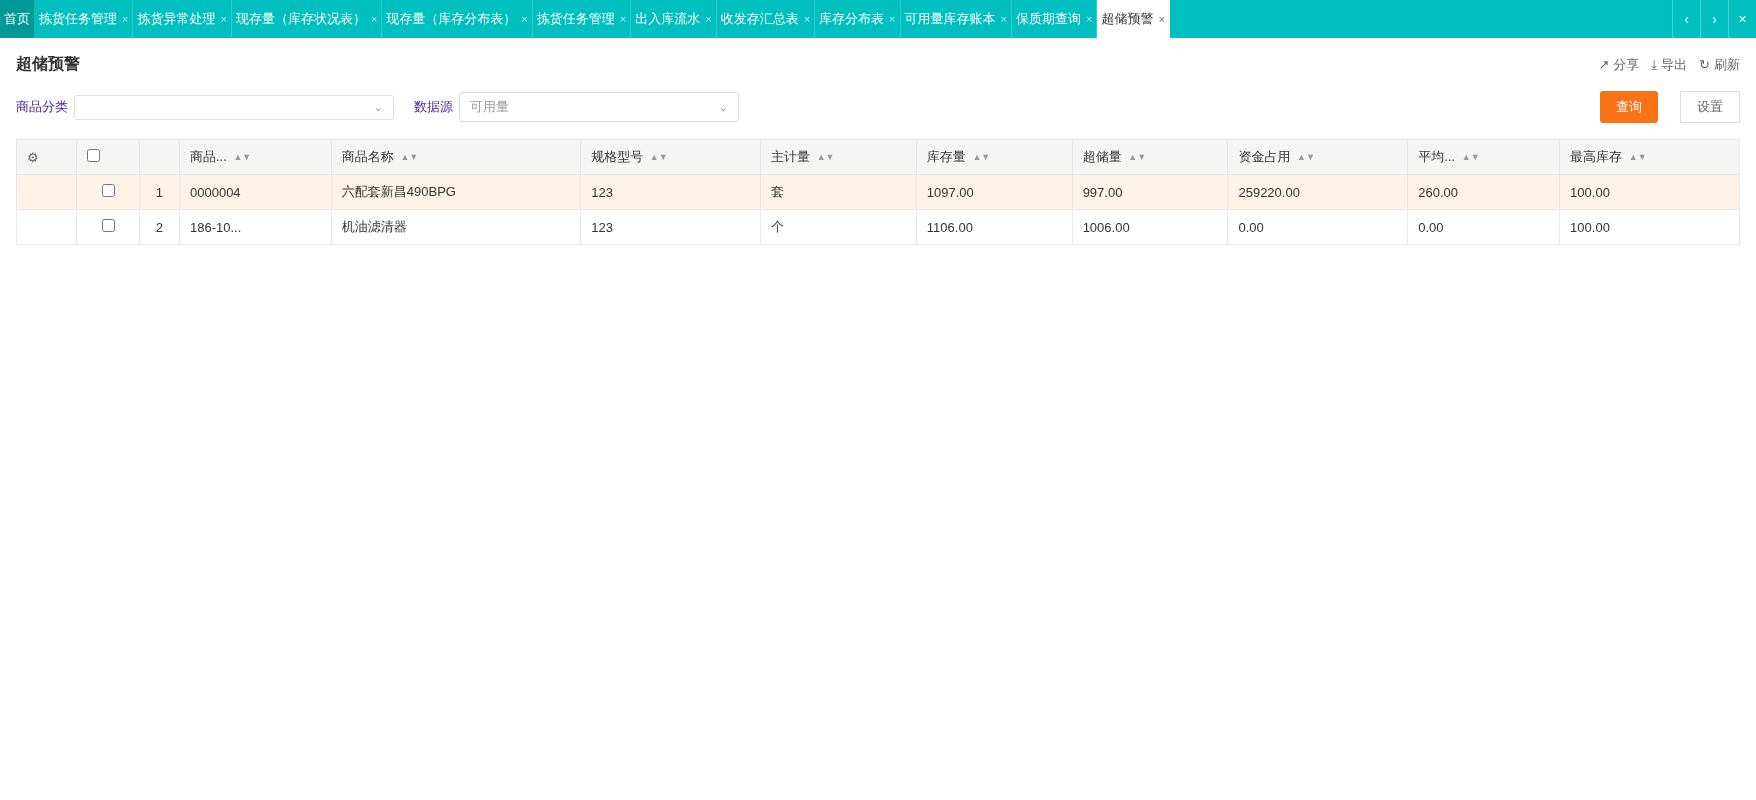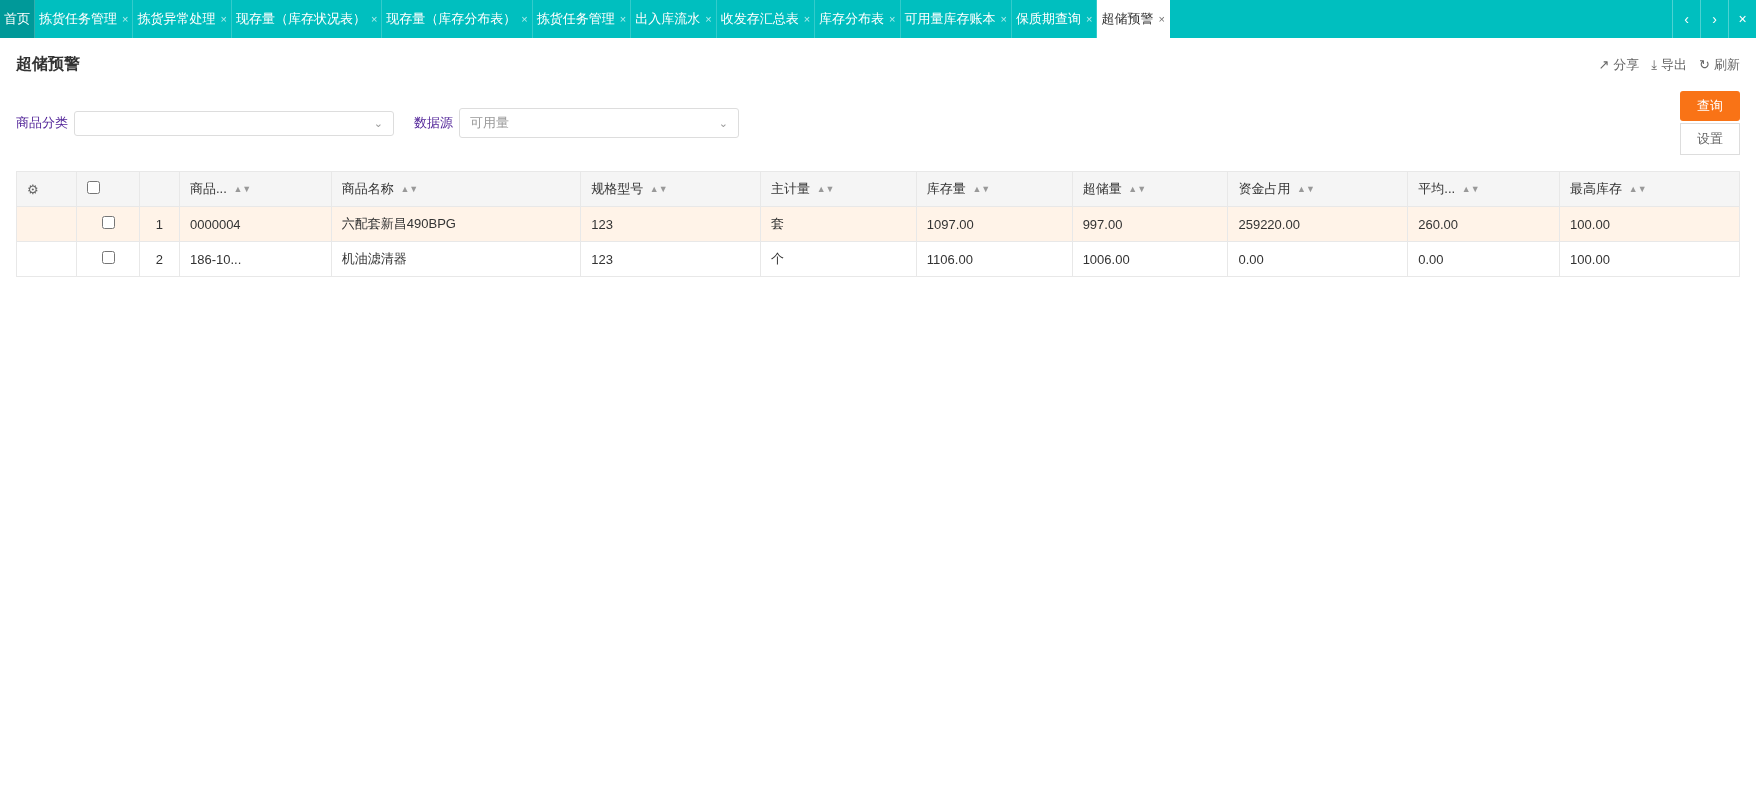--- a/index.html
+++ b/index.html
@@ -167,22 +167,22 @@
       margin-bottom: 16px;
       gap: 20px;
     }
     .filter-group {
       display: flex;
       align-items: center;
       gap: 6px;
     }
     .filter-buttons {
       display: flex;
-      flex-direction: column;
-      gap: 2px;
+      flex-direction: row;
+      gap: 22px;
       margin-left: auto;
     }
   </style>
 </head>
 <body>
 
 <div class="top-nav">
   <div class="nav-tab home">
     <span>首页</span>
   </div>

